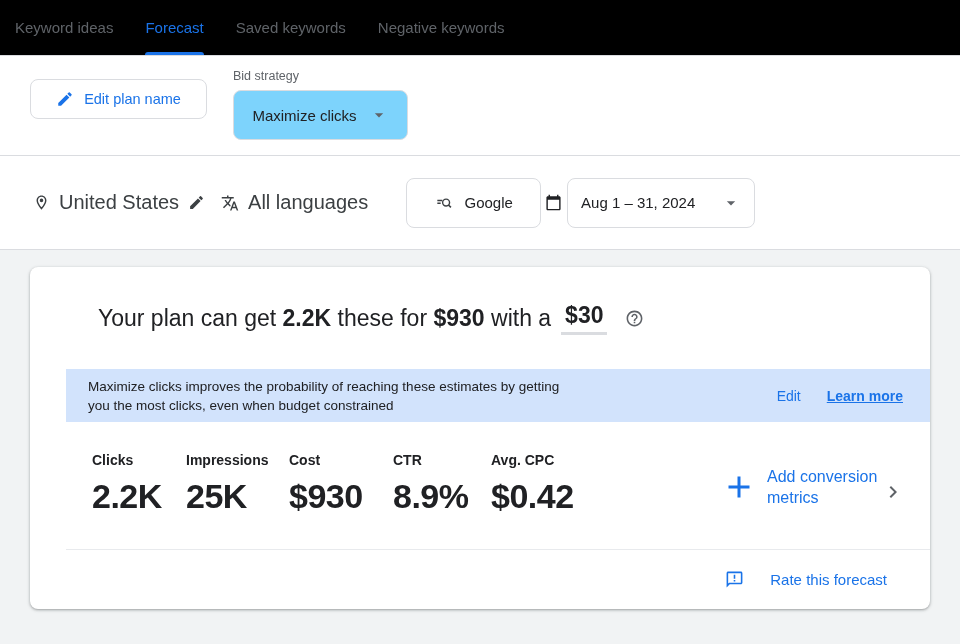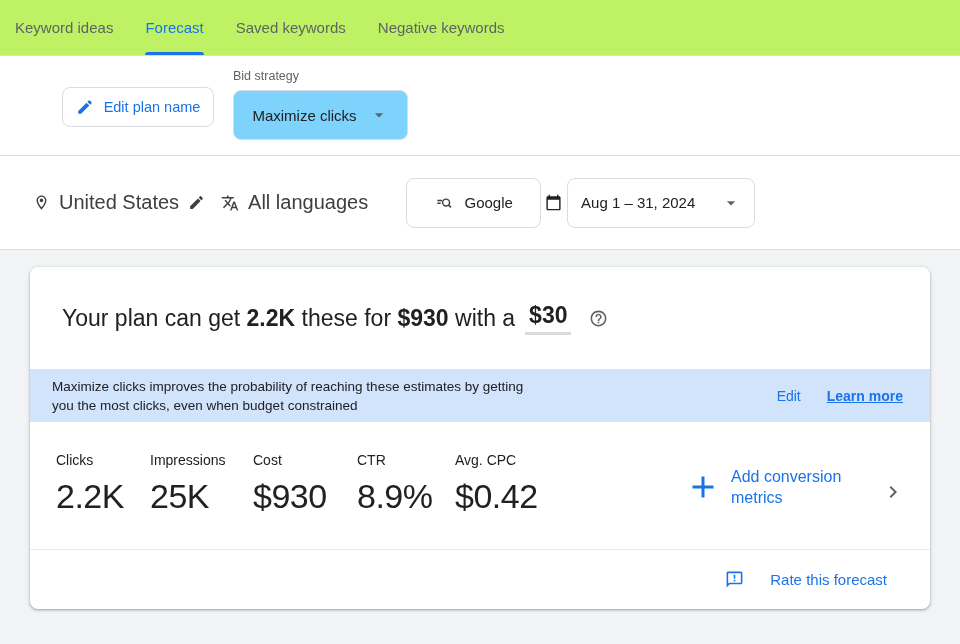--- a/index.html
+++ b/index.html
@@ -8,21 +8,21 @@
     font-family: "Liberation Sans", sans-serif;
     background: #fff;
     color: #202124;
     overflow: hidden;
   }
   .app { width: 960px; height: 644px; display: flex; flex-direction: column; }
 
   
   .tabbar {
     height: 56px; flex: 0 0 56px;
-    background: #bef264;
+    background: #000000;
     border-bottom: 1px solid #dadce0;
     display: flex; align-items: stretch;
     padding-left: 15px; gap: 32px;
   }
   .tab {
     position: relative; display: flex; align-items: center;
     font-size: 15px; font-weight: 500; color: #5f6368;
     cursor: pointer; white-space: nowrap;
   }
   .tab.active { color: #1a73e8; }
@@ -31,26 +31,26 @@
     background: #1a73e8; border-radius: 3px 3px 0 0;
   }
 
   
   .plan-bar {
     height: 100px; flex: 0 0 100px; background: #fff;
     border-bottom: 1px solid #dadce0;
     position: relative;
   }
   .edit-plan {
-    position: absolute; left: 30px; top: 31px;
-    height: 40px; width: 152px;
+    position: absolute; left: 30px; top: 23px;
+    height: 40px; width: 177px;
     display: flex; align-items: center; justify-content: center; gap: 10px;
     background: #fff; border: 1px solid #dadce0; border-radius: 8px;
     color: #1a73e8; font-size: 14.5px; font-weight: 500;
-    font-family: "Liberation Sans", sans-serif; cursor: pointer; margin-left: 32px;
+    font-family: "Liberation Sans", sans-serif; cursor: pointer;
   }
   .bid-strategy { position: absolute; left: 233px; top: 13px; }
   .field-label { font-size: 12.5px; color: #5f6368; margin-bottom: 7px; }
   .dropdown {
     width: 175px; height: 50px;
     border: 1px solid #dadce0; border-radius: 8px; background: #7dd3fc;
     display: flex; align-items: center; justify-content: center; gap: 12px;
     font-size: 15px; color: #202124; cursor: pointer;
   }
 
@@ -71,21 +71,21 @@
   .network-box { width: 135px; margin-left: 38px; }
   .date-box { width: 188px; gap: 26px; }
   .cal-wrap { margin: 0 5px 0 4px; display: flex; align-items: center; }
 
   
   .content { flex: 1 1 auto; background: #f1f3f4; padding-top: 17px; }
   .card {
     margin-left: 30px; width: 900px; height: 342px;
     background: #fff; border-radius: 8px;
     box-shadow: 0 1px 2px rgba(60,64,67,.3), 0 1px 3px 1px rgba(60,64,67,.15);
-    display: flex; flex-direction: column; overflow: hidden;
+    display: flex; flex-direction: column; overflow: hidden; padding-left: 36px;
   }
   .headline {
     height: 102px; flex: 0 0 102px;
     display: flex; align-items: center;
     padding-left: 32px;
     font-size: 23px; color: #202124; white-space: pre-wrap;
   }
   .headline b { font-weight: 700; }
   .budget-num {
     font-weight: 700;
@@ -103,21 +103,21 @@
   .banner-text { font-size: 13.5px; line-height: 19px; color: #202124; }
   .banner-links { display: flex; align-items: center; gap: 26px; }
   .banner-link { font-size: 14px; color: #1a73e8; text-decoration: none; font-weight: 500; cursor: pointer; }
   .banner-link.strong { font-weight: 700; text-decoration: underline; }
 
   .metrics {
     height: 127px; flex: 0 0 127px;
     display: flex; align-items: flex-start;
     padding: 30px 25px 0 26px;
   }
-  .metric { display: flex; flex-direction: column; }
+  .metric { display: flex; flex-direction: column; font-weight: bold; }
   .m0 { width: 94px; } .m1 { width: 103px; } .m2 { width: 104px; }
   .m3 { width: 98px; } .m4 { width: 230px; }
   .metric-label { font-size: 14px; color: #202124; }
   .metric-value { font-size: 34px; color: #202124; margin-top: 9px; letter-spacing: -0.5px; }
   .add-conv { display: flex; align-items: center; gap: 10px; margin-top: 14px; cursor: pointer; }
   .add-conv-text { font-size: 16px; line-height: 21px; font-weight: 500; color: #1a73e8; }
   .chevron-wrap { margin-left: auto; margin-top: 28px; display: flex; cursor: pointer; }
 
   .card-divider { height: 1px; flex: 0 0 1px; background: #e8eaed; }
   .card-footer {

